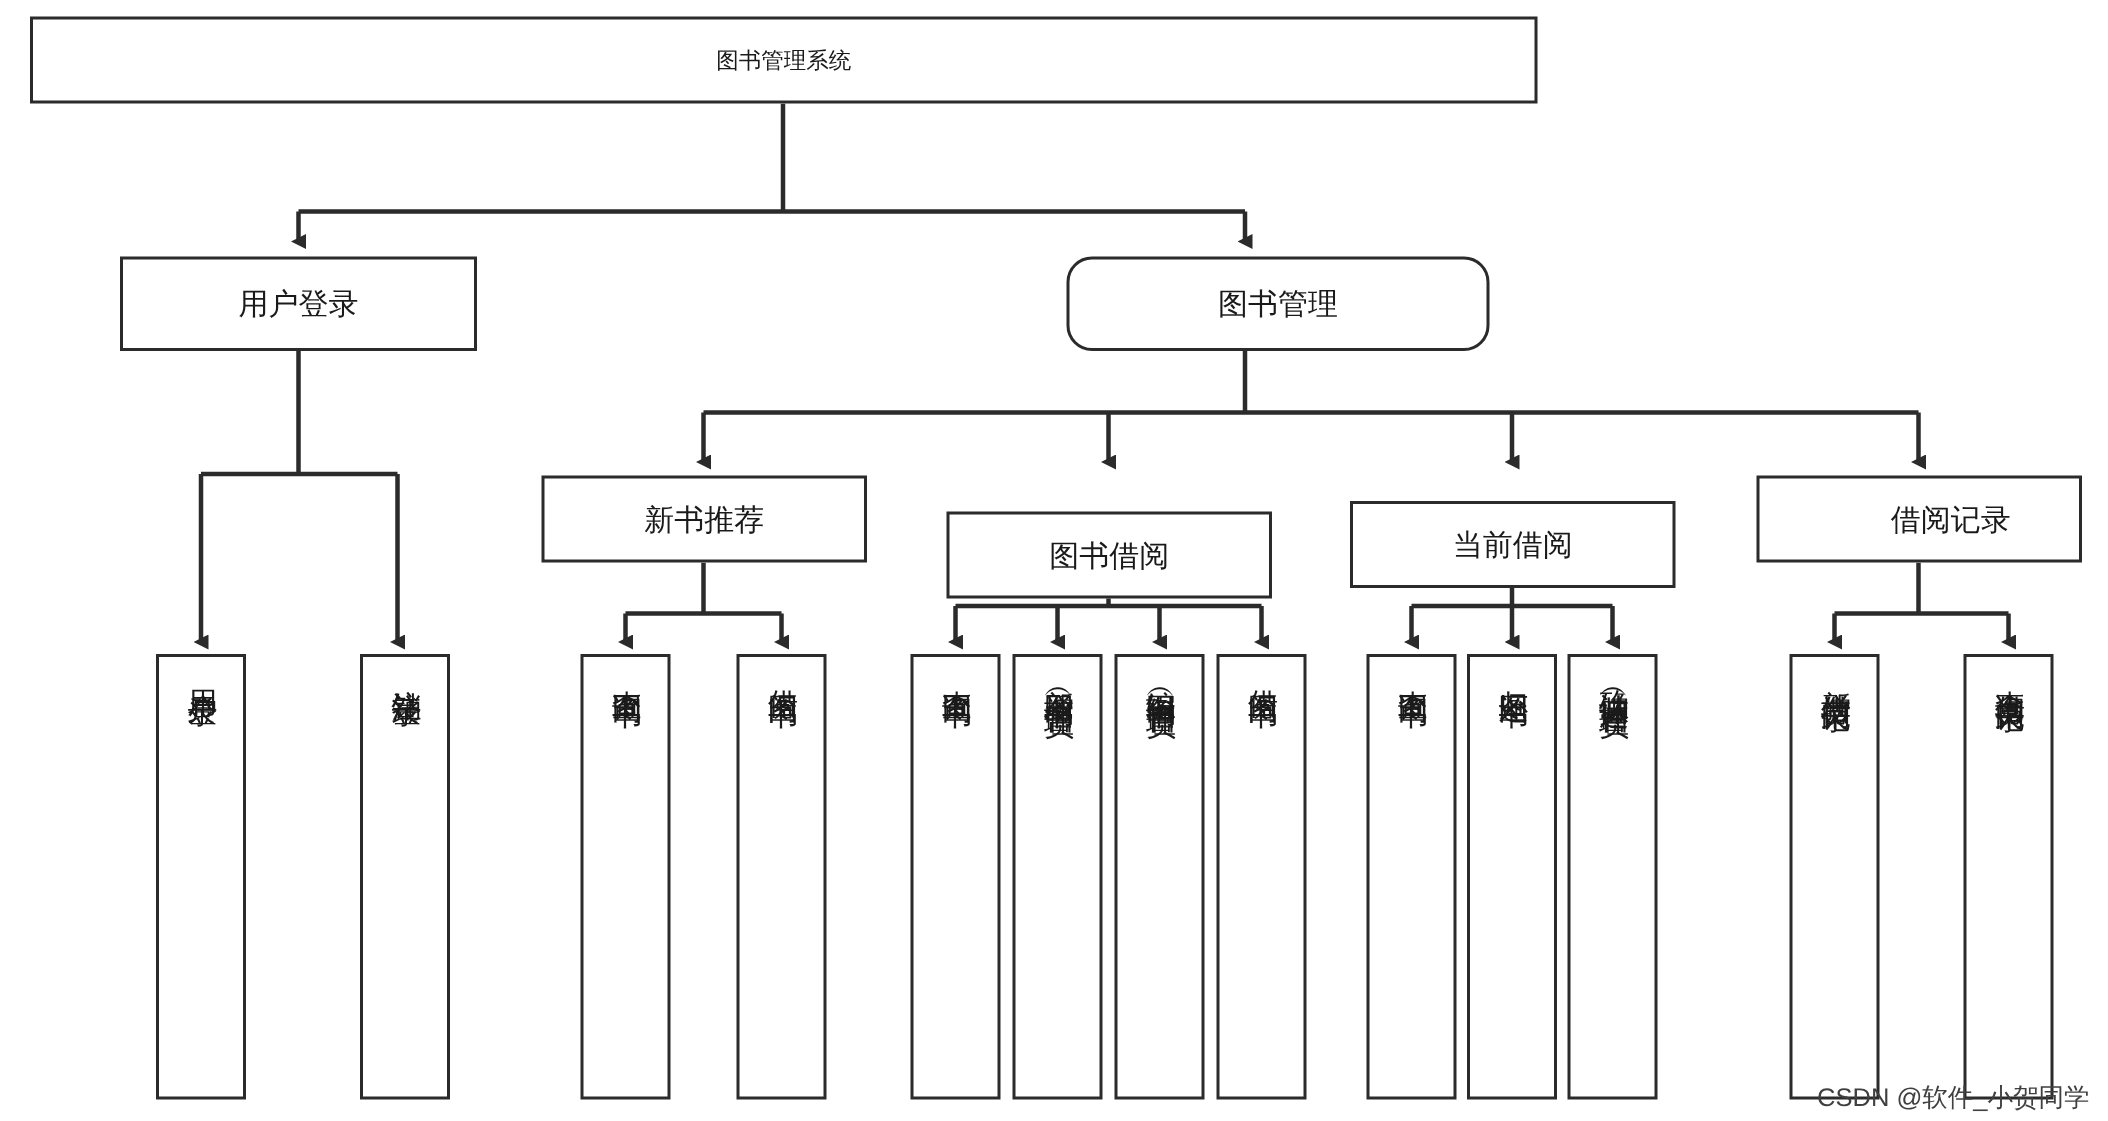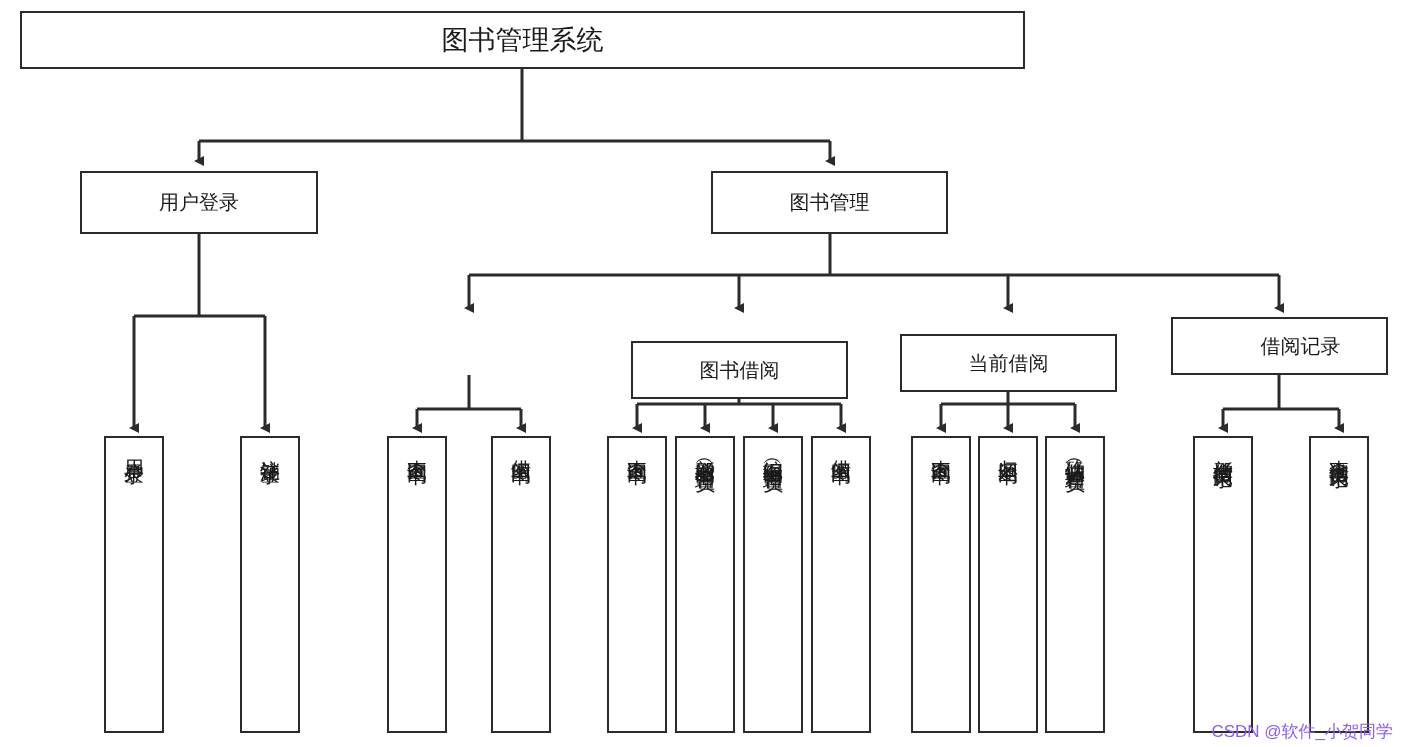--- a/index.html
+++ b/index.html
@@ -30,21 +30,21 @@
     box-sizing: border-box;
     border: 2px solid #2b2b2b;
     background: #ffffff;
     display: flex;
     align-items: center;
     justify-content: center;
     color: #1a1a1a;
     z-index: 2;
   }
   .node.root {
-    font-size: 27px;
+    font-size: 15px;
   }
   .node.lvl2 {
     font-size: 20px;
   }
   .node.lvl3 {
     font-size: 20px;
   }
   .node.leaf {
     font-size: 20px;
     align-items: flex-start;
@@ -56,21 +56,21 @@
     text-orientation: upright;
     letter-spacing: 2px;
     line-height: 1.05;
     white-space: nowrap;
   }
   .watermark {
     position: absolute;
     right: 12px;
     bottom: 4px;
     font-size: 17px;
-    color: #8b5cf6;
+    color: #404040;
     z-index: 3;
     white-space: nowrap;
   }
 </style>
 </head>
 <body>
 
 <div id="canvas">
 
   <svg id="edges" viewBox="0 0 1405 747" xmlns="http://www.w3.org/2000/svg">
@@ -126,24 +126,27 @@
     </g>
   </svg>
 
   <div class="node root" style="left:20px; top:11px; width:1005px; height:58px;">
     <span>图书管理系统</span>
   </div>
 
   <div class="node lvl2" style="left:80px; top:171px; width:238px; height:63px;">
     <span>用户登录</span>
   </div>
-  <div class="node lvl2" style="left:711px; top:171px; width:237px; height:63px;">
+  <div class="node lvl2" style="left:711px; top:171px; width:282px; height:63px;border-radius:17px;">
     <span>图书管理</span>
   </div>
 
+  <div class="node lvl3" style="left:361px; top:317px; width:217px; height:58px;">
+    <span>新书推荐</span>
+  </div>
   <div class="node lvl3" style="left:631px; top:317px; width:217px; height:58px;margin-top:24px;">
     <span>图书借阅</span>
   </div>
   <div class="node lvl3" style="left:900px; top:334px; width:217px; height:58px;">
     <span>当前借阅</span>
   </div>
   <div class="node lvl3" style="left:1171px; top:317px; width:217px; height:58px;padding-left:42px;">
     <span>借阅记录</span>
   </div>
 

